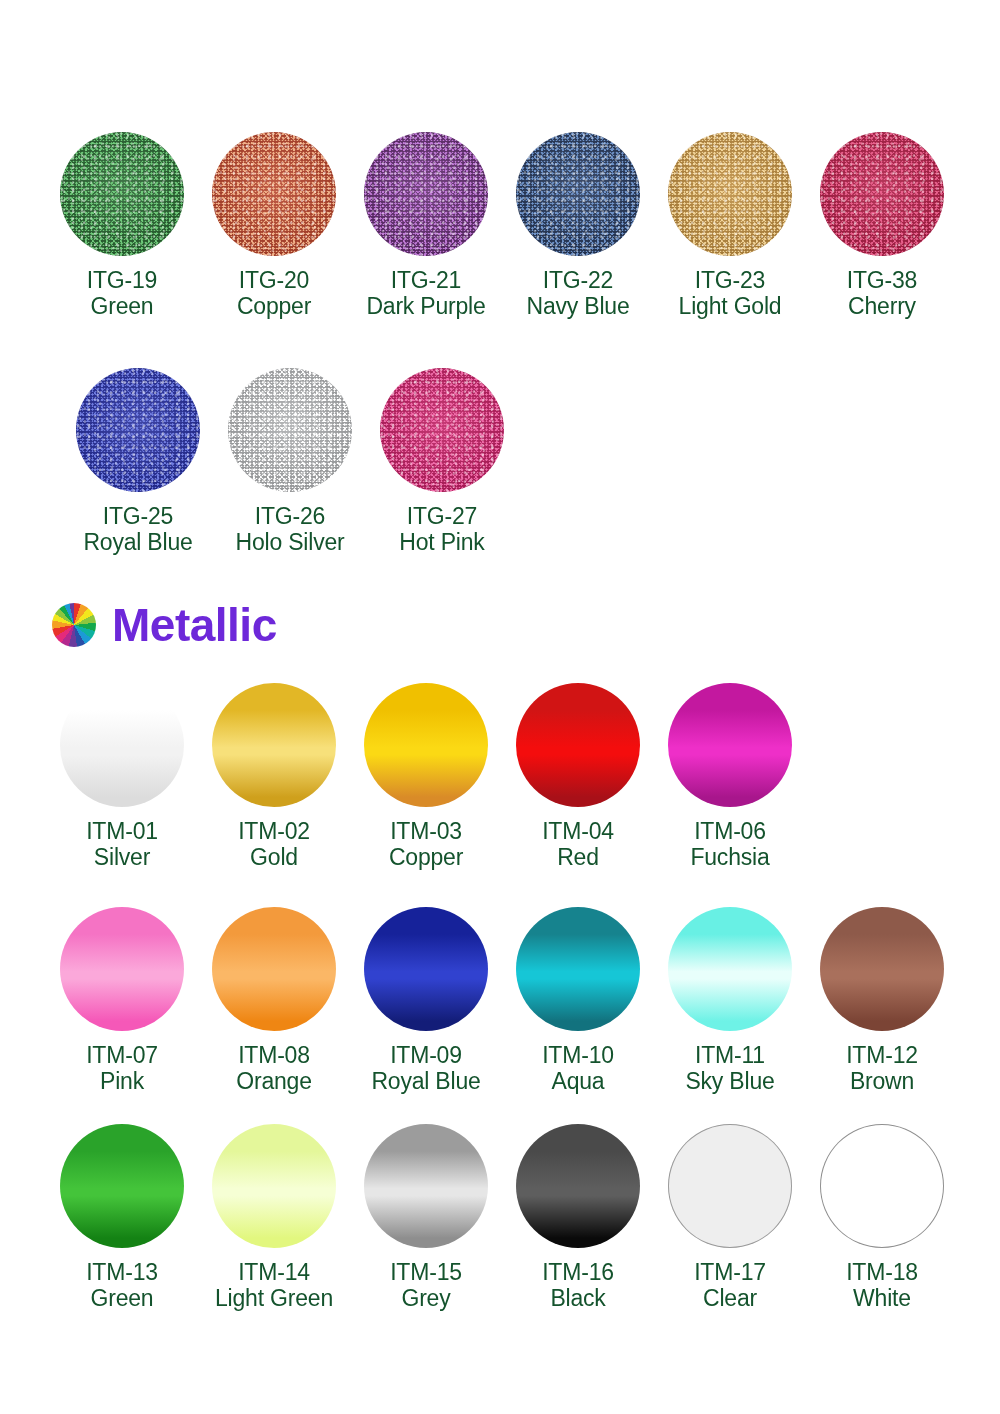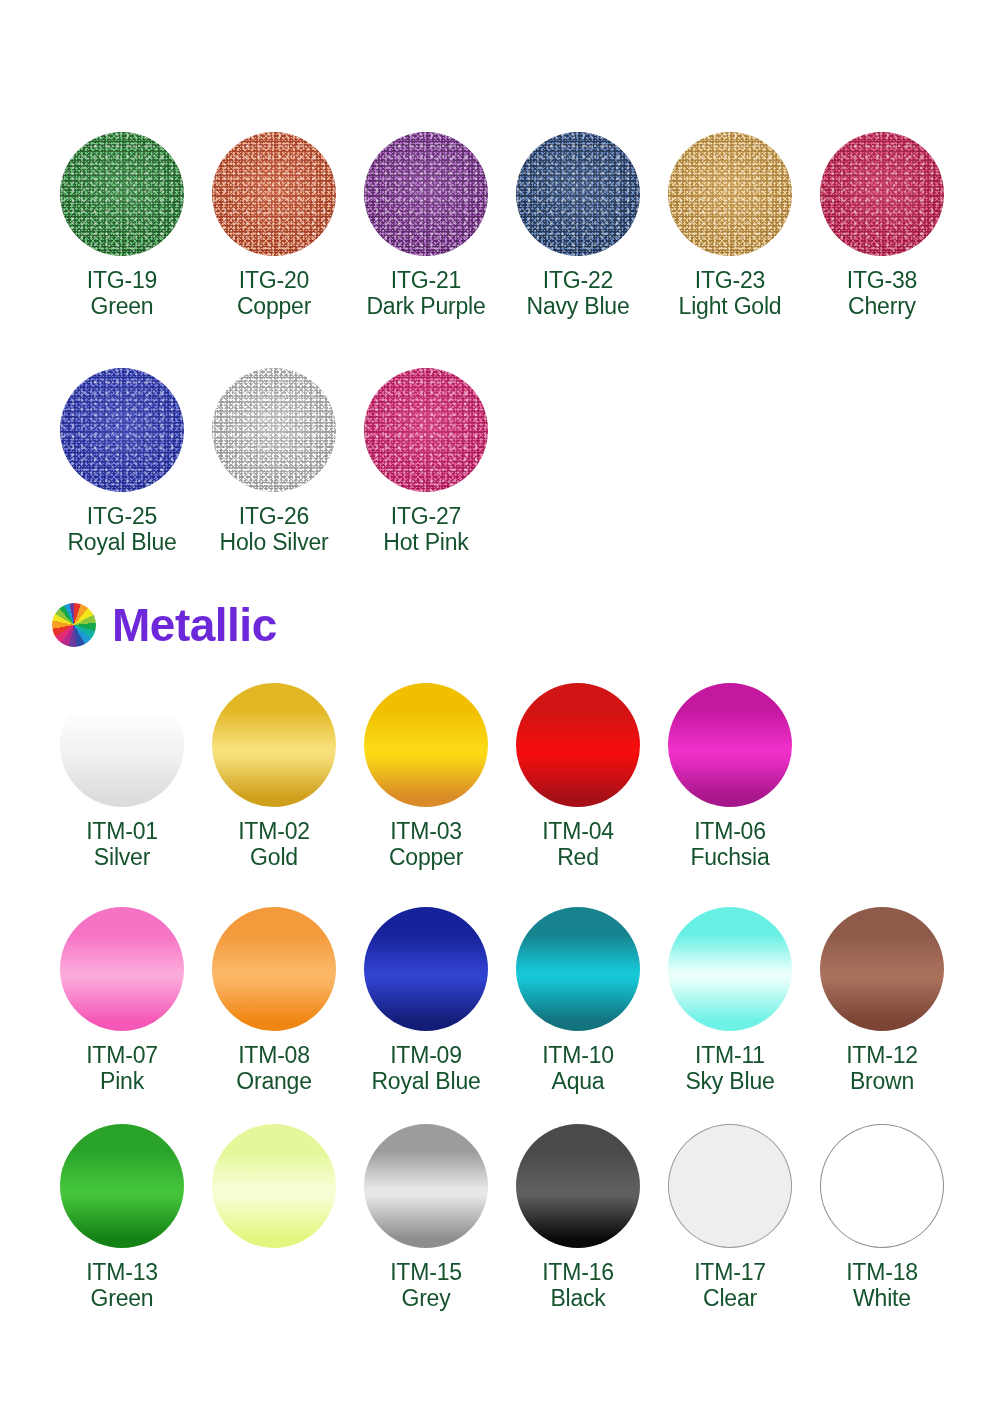--- a/index.html
+++ b/index.html
@@ -164,21 +164,21 @@
         <div class="swatch-cell">
           <div class="swatch-disc glitter" style="background-color: rgb(169, 18, 60); background-image: radial-gradient(circle at 30% 30%, rgb(232, 96, 140) 0px, rgb(232, 96, 140) 0.9px, transparent 1.3px), radial-gradient(circle at 70% 60%, rgb(232, 96, 140) 0px, rgb(232, 96, 140) 0.8px, transparent 1.2px), radial-gradient(circle at 50% 85%, rgb(232, 96, 140) 0px, rgb(232, 96, 140) 0.7px, transparent 1.1px), radial-gradient(circle at 50% 45%, rgba(255, 255, 255, 0.16), rgba(0, 0, 0, 0.18)); background-size: 5px 5px, 7px 7px, 3px 3px, 100% 100%;"></div>
           <div class="swatch-label">
             <span class="code">ITG-38</span>
             <span class="name">Cherry</span>
           </div>
         </div>
       </div>
   </div>
 
-  <div style="position:absolute;left:0;top:368px;width:860px;">
+  <div style="position:absolute;left:0;top:368px;width:860px;padding-left:16px;">
     <div class="swatch-grid" id="glitter-row-1">
         <div class="swatch-cell">
           <div class="swatch-disc glitter" style="background-color: rgb(27, 35, 150); background-image: radial-gradient(circle at 30% 30%, rgb(111, 124, 224) 0px, rgb(111, 124, 224) 0.9px, transparent 1.3px), radial-gradient(circle at 70% 60%, rgb(111, 124, 224) 0px, rgb(111, 124, 224) 0.8px, transparent 1.2px), radial-gradient(circle at 50% 85%, rgb(111, 124, 224) 0px, rgb(111, 124, 224) 0.7px, transparent 1.1px), radial-gradient(circle at 50% 45%, rgba(255, 255, 255, 0.16), rgba(0, 0, 0, 0.18)); background-size: 5px 5px, 7px 7px, 3px 3px, 100% 100%;"></div>
           <div class="swatch-label">
             <span class="code">ITG-25</span>
             <span class="name">Royal Blue</span>
           </div>
         </div>
         <div class="swatch-cell">
           <div class="swatch-disc glitter" style="background-color: rgb(167, 169, 171); background-image: radial-gradient(circle at 30% 30%, rgb(255, 255, 255) 0px, rgb(255, 255, 255) 0.9px, transparent 1.3px), radial-gradient(circle at 70% 60%, rgb(255, 255, 255) 0px, rgb(255, 255, 255) 0.8px, transparent 1.2px), radial-gradient(circle at 50% 85%, rgb(255, 255, 255) 0px, rgb(255, 255, 255) 0.7px, transparent 1.1px), radial-gradient(circle at 50% 45%, rgba(255, 255, 255, 0.16), rgba(0, 0, 0, 0.18)); background-size: 5px 5px, 7px 7px, 3px 3px, 100% 100%;"></div>
@@ -295,20 +295,24 @@
     <div class="swatch-grid" id="metallic-row-2">
         <div class="swatch-cell">
           <div class="swatch-disc metallic" style="background: linear-gradient(rgb(42, 163, 42) 0%, rgb(42, 163, 42) 22%, rgb(68, 196, 58) 52%, rgb(68, 196, 58) 58%, rgb(20, 130, 20) 92%, rgb(20, 130, 20) 100%);"></div>
           <div class="swatch-label">
             <span class="code">ITM-13</span>
             <span class="name">Green</span>
           </div>
         </div>
         <div class="swatch-cell">
           <div class="swatch-disc metallic" style="background: linear-gradient(rgb(228, 247, 154) 0%, rgb(228, 247, 154) 22%, rgb(246, 255, 212) 52%, rgb(246, 255, 212) 58%, rgb(226, 247, 127) 92%, rgb(226, 247, 127) 100%);"></div>
+          <div class="swatch-label">
+            <span class="code">ITM-14</span>
+            <span class="name">Light Green</span>
+          </div>
         </div>
         <div class="swatch-cell">
           <div class="swatch-disc metallic" style="background: linear-gradient(rgb(156, 156, 156) 0%, rgb(156, 156, 156) 22%, rgb(230, 230, 230) 52%, rgb(230, 230, 230) 58%, rgb(142, 142, 142) 92%, rgb(142, 142, 142) 100%);"></div>
           <div class="swatch-label">
             <span class="code">ITM-15</span>
             <span class="name">Grey</span>
           </div>
         </div>
         <div class="swatch-cell">
           <div class="swatch-disc metallic" style="background: linear-gradient(rgb(74, 74, 74) 0%, rgb(74, 74, 74) 22%, rgb(94, 94, 94) 52%, rgb(94, 94, 94) 58%, rgb(10, 10, 10) 92%, rgb(10, 10, 10) 100%);"></div>

